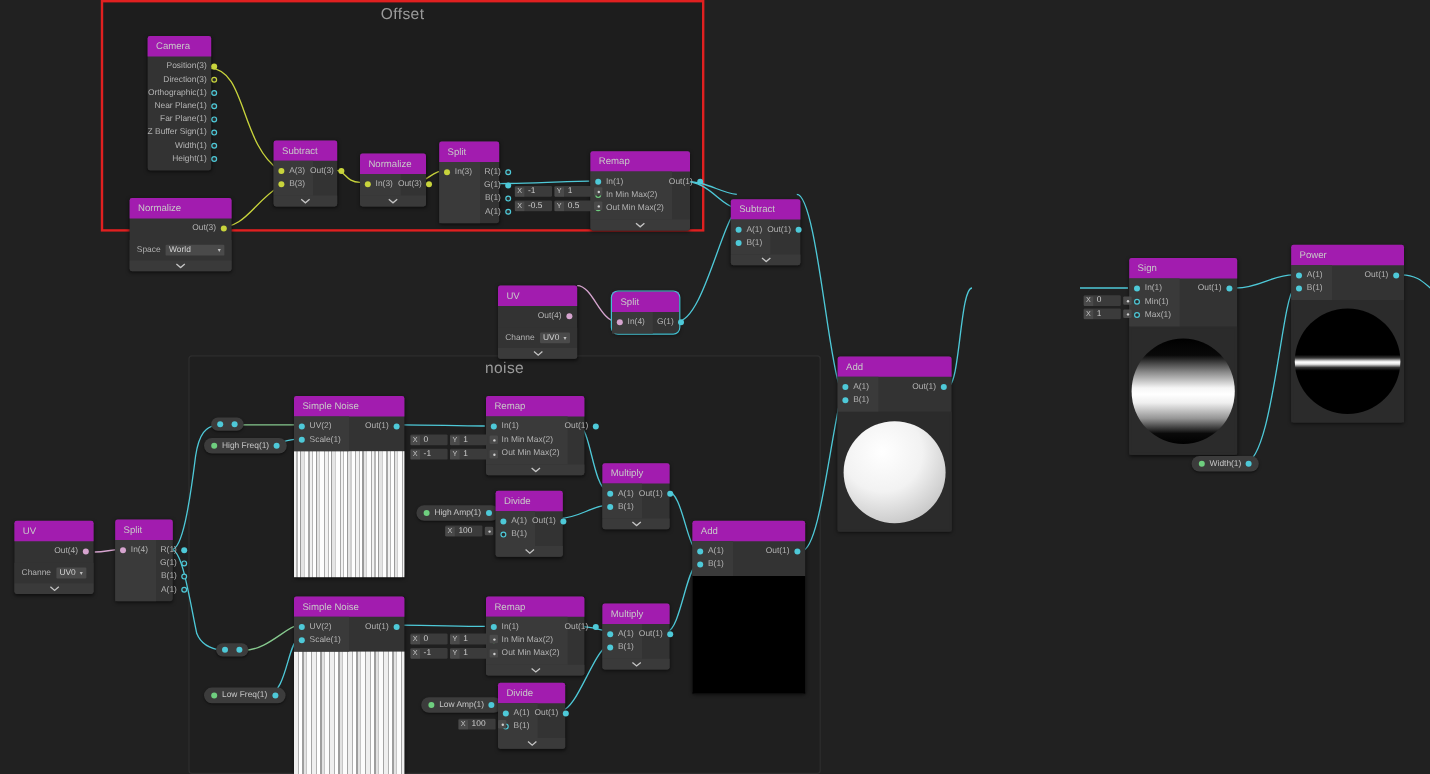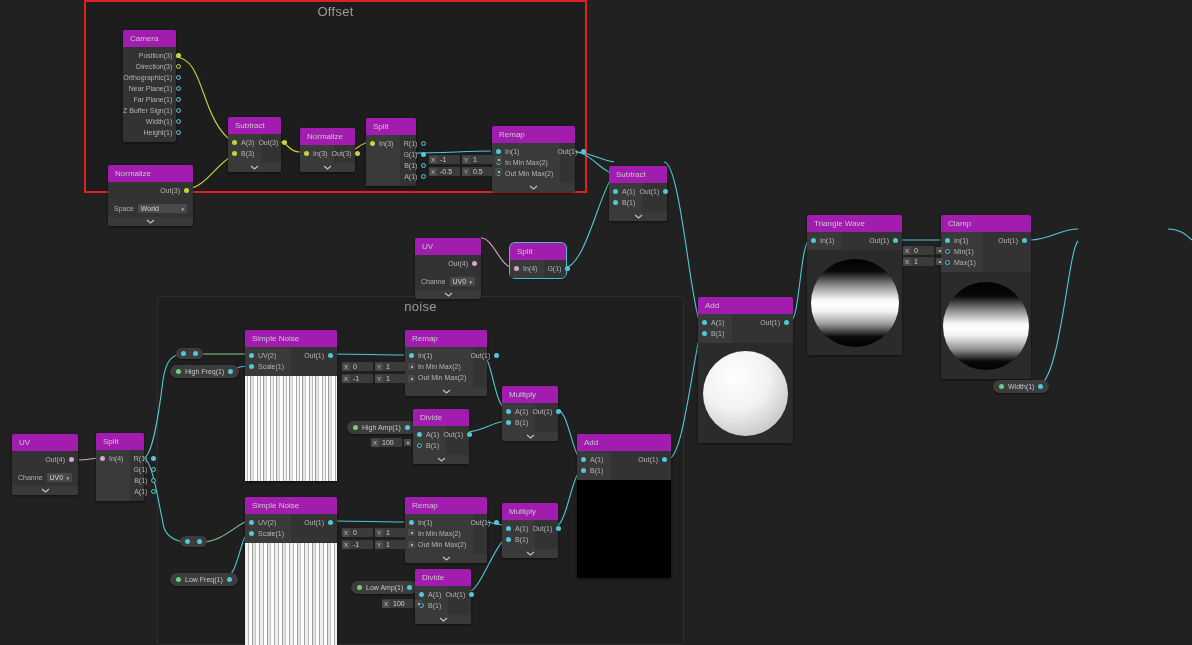--- a/index.html
+++ b/index.html
@@ -448,45 +448,23 @@
           </div>
       </div>
     </div>
     <div class="preview" style="height:96px;">
       <div class="inner" style="background:#2b2b2b;display:flex;align-items:center;justify-content:center;">
         <div style="width:85px;height:85px;border-radius:50%;background:radial-gradient(circle at 38% 30%, #ffffff 0%, #f2f2f2 42%, #c9c9c9 78%, #a8a8a8 100%);"></div>
       </div>
     </div>
   </div>
 
-  <div class="node" style="left:807px;top:215px;width:95px;">
-    <div class="nhead">Triangle Wave</div>
-    <div class="nbody">
-      <div class="col in" style="min-width:34px;">
-        <div class="port">
-            <span class="dot f"></span>
-            <span>In(1)</span>
-          </div>
-      </div>
-      <div class="col out" style="flex:1;">
-        <div class="port">
-            <span>Out(1)</span>
-            <span class="dot f"></span>
-          </div>
-      </div>
-    </div>
-    <div class="preview" style="height:101px;">
-      <div class="inner" style="background:#2b2b2b;display:flex;align-items:center;justify-content:center;">
-        <div style="width:88px;height:88px;border-radius:50%;background:linear-gradient(180deg,#000 0%,#0a0a0a 14%,#8c8c8c 30%,#f5f5f5 46%,#ffffff 52%,#f0f0f0 60%,#9a9a9a 74%,#0c0c0c 88%,#000 100%);"></div>
-      </div>
-    </div>
-  </div>
 
   <div class="node" style="left:941px;top:215px;width:90px;">
-    <div class="nhead">Clamp</div>
+    <div class="nhead">Sign</div>
     <div class="nbody">
       <div class="col in" style="min-width:40px;">
         <div class="port">
             <span class="dot f"></span>
             <span>In(1)</span>
           </div>
         <div class="port">
             <span class="dot e"></span>
             <span>Min(1)</span>
           </div>
@@ -520,20 +498,46 @@
   <div class="vfield" style="left:903px;top:257px;">
     <span class="vcell">
         <span class="ax">X</span>
         <span class="vv">1</span>
       </span>
     <span class="vbtn">
         <i></i>
       </span>
   </div>
 
+  <div class="node" style="left:1076px;top:204px;width:94px;">
+    <div class="nhead">Power</div>
+    <div class="nbody">
+      <div class="col in" style="min-width:34px;">
+        <div class="port">
+            <span class="dot f"></span>
+            <span>A(1)</span>
+          </div>
+        <div class="port">
+            <span class="dot f"></span>
+            <span>B(1)</span>
+          </div>
+      </div>
+      <div class="col out" style="flex:1;">
+        <div class="port">
+            <span>Out(1)</span>
+            <span class="dot f"></span>
+          </div>
+      </div>
+    </div>
+    <div class="preview" style="height:98px;">
+      <div class="inner" style="background:#2b2b2b;display:flex;align-items:center;justify-content:center;">
+        <div style="width:88px;height:88px;border-radius:50%;background:linear-gradient(180deg,#000 0%,#000 44%,#3a3a3a 47%,#e8e8e8 50%,#ffffff 51.5%,#dcdcdc 53%,#303030 56%,#000 59%,#000 100%);"></div>
+      </div>
+    </div>
+  </div>
 
   <div class="node" style="left:12px;top:434px;width:66px;">
     <div class="nhead">UV</div>
     <div class="nbody">
       <div class="col spacer"></div>
       <div class="col out">
         <div class="port">
             <span>Out(4)</span>
             <span class="dot pf"></span>
           </div>

